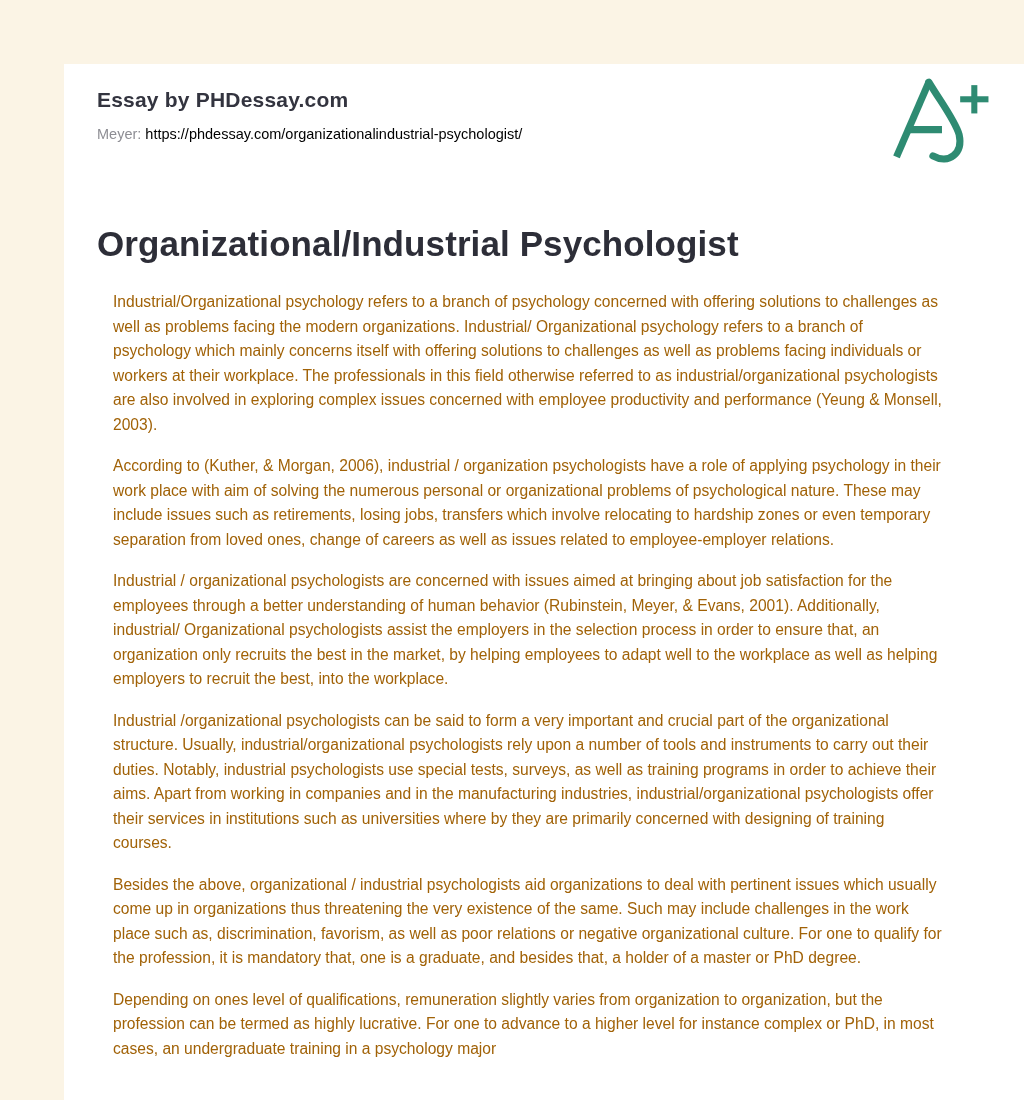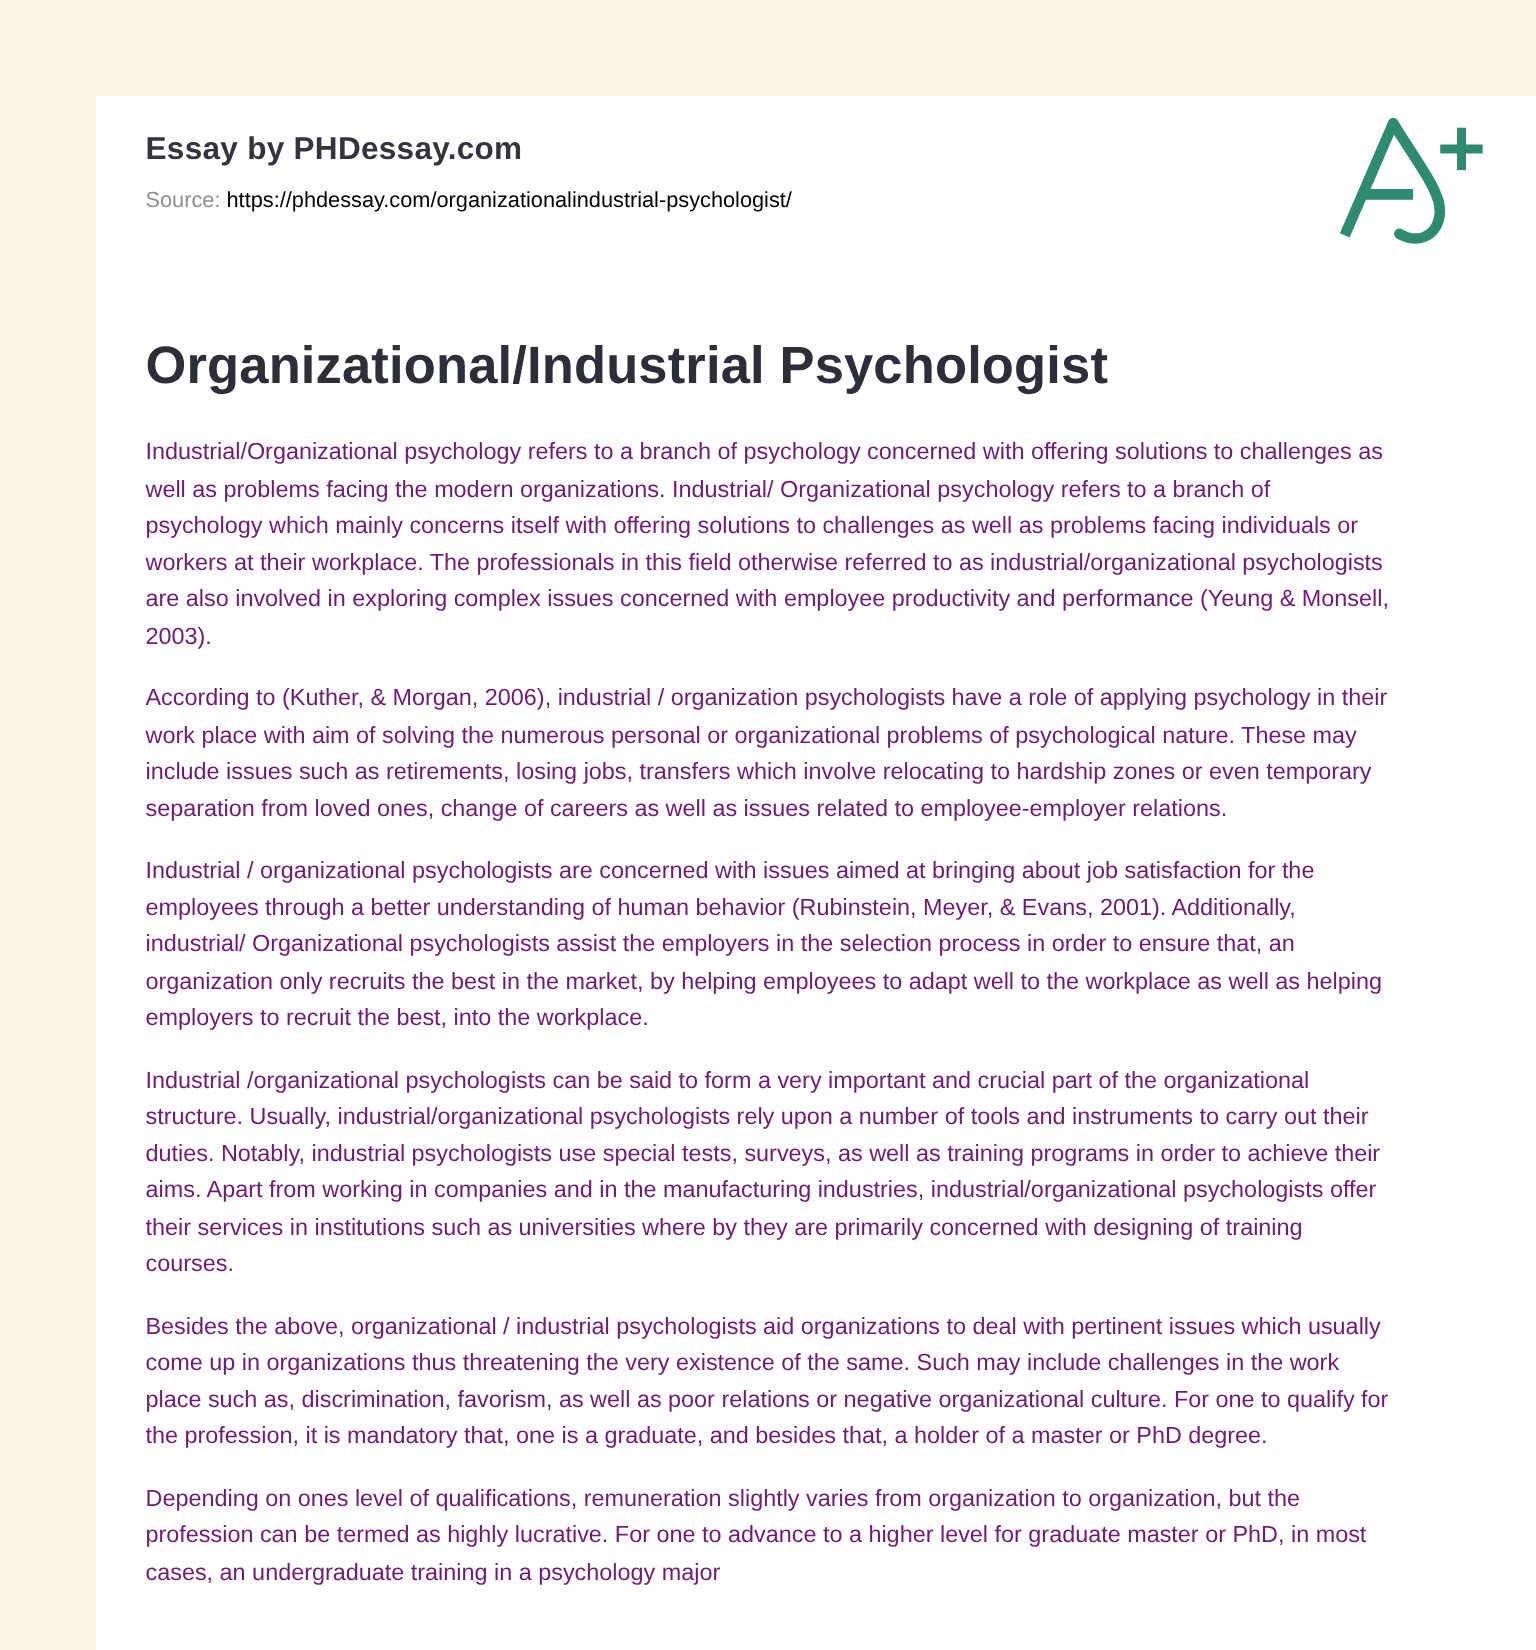--- a/index.html
+++ b/index.html
@@ -53,37 +53,37 @@
   }
   .article-title {
     margin-top: 82px;
     margin-bottom: 26px;
     font-size: 35px;
     font-weight: 600;
     color: #2d2e38;
     letter-spacing: 0.1px;
   }
   .article-body .para {
-    margin: 0 0 17px 0;
+    margin: 0 0 17px 16px;
     font-size: 15.6px;
     line-height: 24.5px;
-    color: #701a75;
+    color: #a16207;
     max-width: 830px;
   }
 </style>
 </head>
 <body>
 
 <div class="page">
   <div class="card">
 
     <div class="byline">Essay by PHDessay.com</div>
 
     <div class="source-line">
-      <span>Source:</span>
+      <span>Meyer:</span>
       <a class="source-link">https://phdessay.com/organizationalindustrial-psychologist/</a>
     </div>
 
     <svg class="logo" viewBox="0 0 110 95" fill="none" stroke="#2e8b72" stroke-width="7">
 
       <path d="M8 84 L40 10" stroke-linecap="butt"></path>
 
       <path d="M19 57 L53 57" stroke-linecap="butt"></path>
 
       <path d="M40 10 C 52 30, 66 48, 70 62 C 74 80, 60 92, 44 83" stroke-linecap="round"></path>
@@ -95,17 +95,17 @@
 
     <h1 class="article-title">Organizational/Industrial Psychologist</h1>
 
     <div class="article-body">
 
     <p class="para">Industrial/Organizational psychology refers to a branch of psychology concerned with offering solutions to challenges as well as problems facing the modern organizations. Industrial/ Organizational psychology refers to a branch of psychology which mainly concerns itself with offering solutions to challenges as well as problems facing individuals or workers at their workplace. The professionals in this field otherwise referred to as industrial/organizational psychologists are also involved in exploring complex issues concerned with employee productivity and performance (Yeung &amp; Monsell, 2003).</p>
         <p class="para">According to (Kuther, &amp; Morgan, 2006), industrial / organization psychologists have a role of applying psychology in their work place with aim of solving the numerous personal or organizational problems of psychological nature. These may include issues such as retirements, losing jobs, transfers which involve relocating to hardship zones or even temporary separation from loved ones, change of careers as well as issues related to employee-employer relations.</p>
         <p class="para">Industrial / organizational psychologists are concerned with issues aimed at bringing about job satisfaction for the employees through a better understanding of human behavior (Rubinstein, Meyer, &amp; Evans, 2001). Additionally, industrial/ Organizational psychologists assist the employers in the selection process in order to ensure that, an organization only recruits the best in the market, by helping employees to adapt well to the workplace as well as helping employers to recruit the best, into the workplace.</p>
         <p class="para">Industrial /organizational psychologists can be said to form a very important and crucial part of the organizational structure. Usually, industrial/organizational psychologists rely upon a number of tools and instruments to carry out their duties. Notably, industrial psychologists use special tests, surveys, as well as training programs in order to achieve their aims. Apart from working in companies and in the manufacturing industries, industrial/organizational psychologists offer their services in institutions such as universities where by they are primarily concerned with designing of training courses.</p>
         <p class="para">Besides the above, organizational / industrial psychologists aid organizations to deal with pertinent issues which usually come up in organizations thus threatening the very existence of the same. Such may include challenges in the work place such as, discrimination, favorism, as well as poor relations or negative organizational culture. For one to qualify for the profession, it is mandatory that, one is a graduate, and besides that, a holder of a master or PhD degree.</p>
-        <p class="para">Depending on ones level of qualifications, remuneration slightly varies from organization to organization, but the profession can be termed as highly lucrative. For one to advance to a higher level for graduate master or PhD, in most cases, an undergraduate training in a psychology major</p>
+        <p class="para">Depending on ones level of qualifications, remuneration slightly varies from organization to organization, but the profession can be termed as highly lucrative. For one to advance to a higher level for instance complex or PhD, in most cases, an undergraduate training in a psychology major</p>
       </div>
 
   </div>
 </div>
 
 </body></html>

